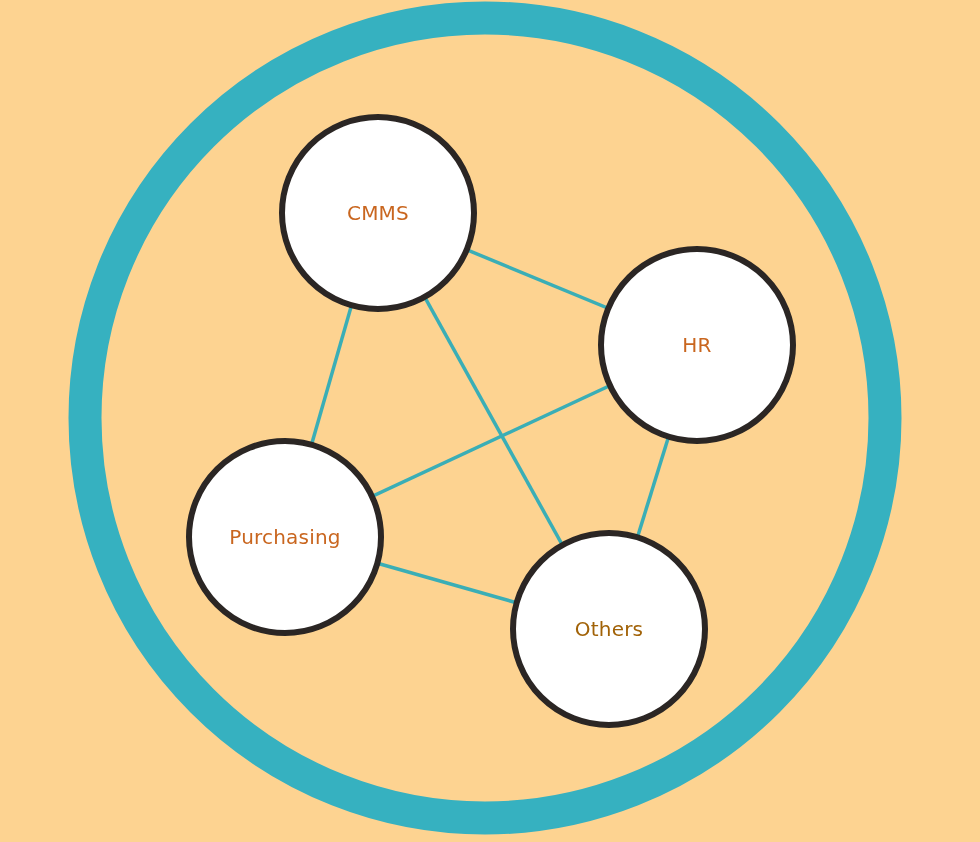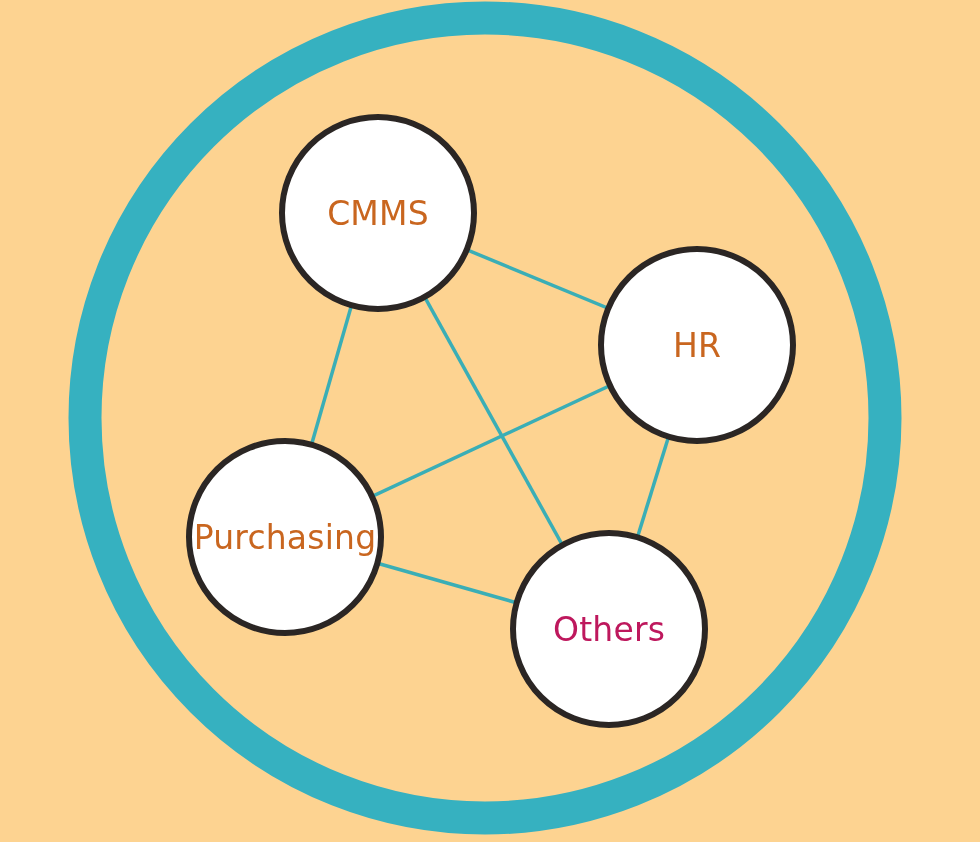--- a/index.html
+++ b/index.html
@@ -13,21 +13,21 @@
   .node {
     position: absolute;
     box-sizing: border-box;
     border-radius: 50%;
     background: #ffffff;
     border: 6px solid #2b2624;
     display: flex; align-items: center; justify-content: center;
   }
   .node-label {
     color: #c9661f;
-    font-size: 33px;
+    font-size: 20px;
     letter-spacing: 0.2px;
   }
 </style>
 </head>
 <body style="background: rgb(253, 211, 145);">
 
 <div id="stage">
   <svg width="980" height="842" viewBox="0 0 980 842">
     <ellipse cx="485" cy="418" rx="400" ry="400" fill="none" stroke="#36b1c0" stroke-width="33"></ellipse>
     <g id="edges">
@@ -43,15 +43,15 @@
   <div class="node" style="left: 279px; top: 114px; width: 198px; height: 198px; background: rgb(255, 255, 255); border-color: rgb(43, 38, 36);">
     <span class="node-label" style="color: rgb(201, 102, 31);">CMMS</span>
   </div>
   <div class="node" style="left: 186px; top: 438px; width: 198px; height: 198px; background: rgb(255, 255, 255); border-color: rgb(43, 38, 36);">
     <span class="node-label" style="color: rgb(201, 102, 31);">Purchasing</span>
   </div>
   <div class="node" style="left: 598px; top: 246px; width: 198px; height: 198px; background: rgb(255, 255, 255); border-color: rgb(43, 38, 36);">
     <span class="node-label" style="color: rgb(201, 102, 31);">HR</span>
   </div>
   <div class="node" style="left: 510px; top: 530px; width: 198px; height: 198px; background: rgb(255, 255, 255); border-color: rgb(43, 38, 36);">
-    <span class="node-label" style="color: #be185d;">Others</span>
+    <span class="node-label" style="color: #a16207;">Others</span>
   </div>
 </div>
 
 </body></html>

